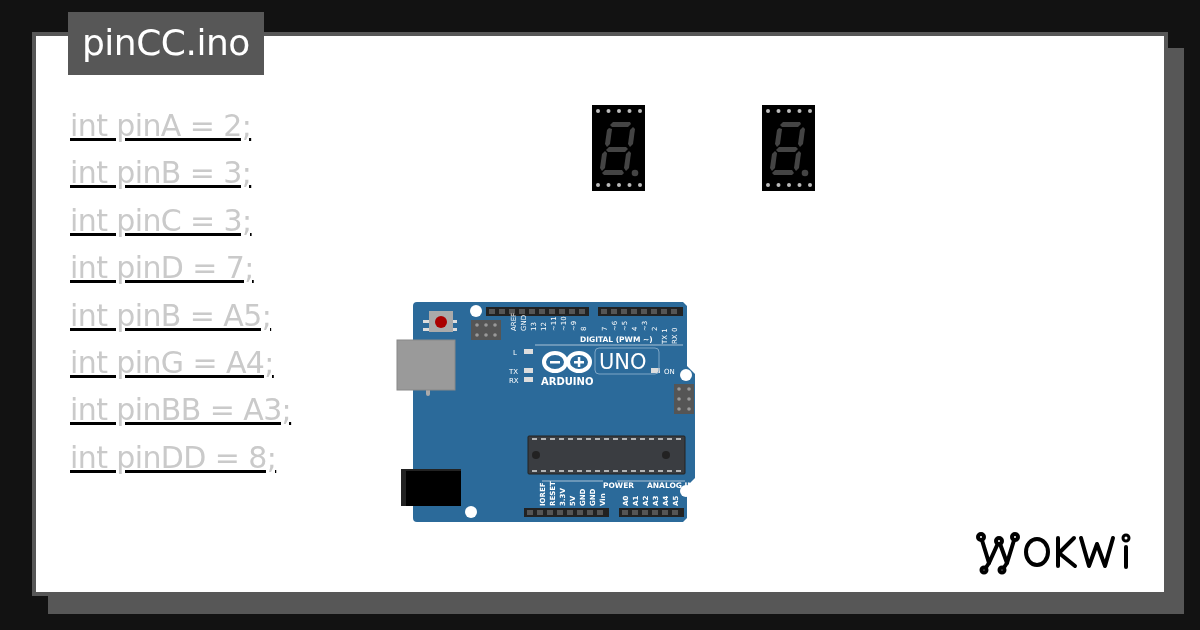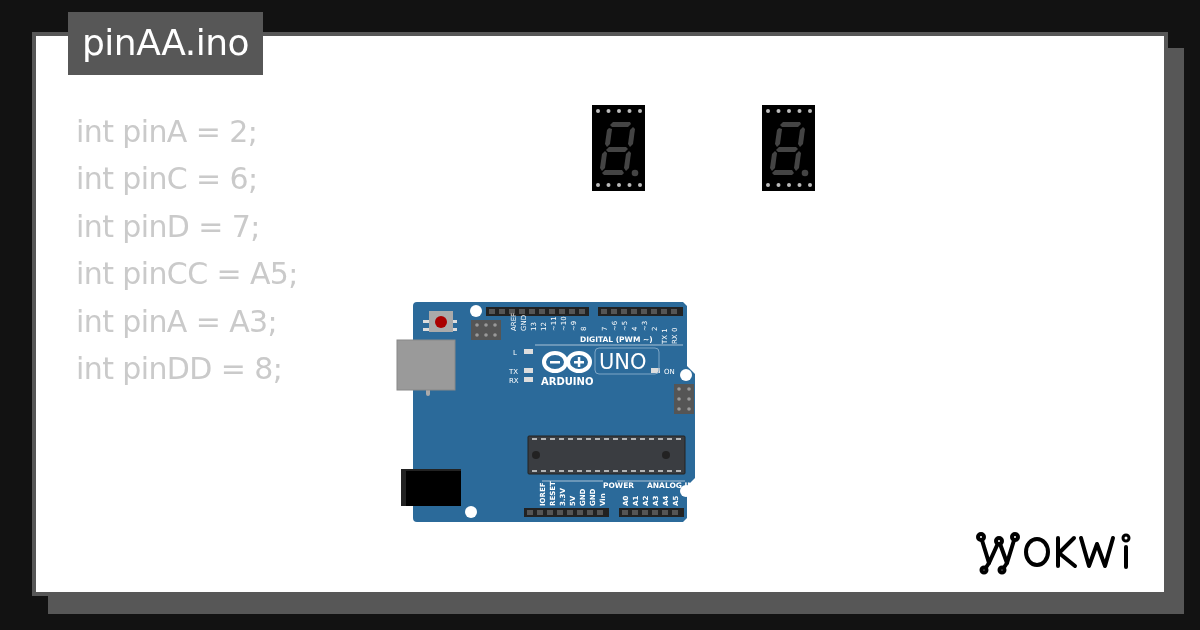--- a/index.html
+++ b/index.html
@@ -1,42 +1,44 @@
 <!DOCTYPE html>
 <html><head>
 <meta charset="utf-8">
 <style>
   html,body{margin:0;padding:0;}
   body{width:1200px;height:630px;background:#121212;position:relative;overflow:hidden;font-family:"DejaVu Sans","Liberation Sans",sans-serif;}
   .shadow{position:absolute;left:48px;top:48px;width:1136px;height:566px;background:#575757;}
   .card{position:absolute;left:32px;top:32px;width:1128px;height:556px;background:#fff;border:4px solid #575757;overflow:hidden;}
-  .code{position:absolute;left:32px;top:64px;margin:8px;padding:0;list-style:none;}
+  .code{position:absolute;left:32px;top:64px;margin:2px;padding:0;list-style:none;text-decoration:underline;}
   .code li{font-family:"DejaVu Sans",sans-serif;font-size:30px;line-height:47.4px;color:#cacaca;white-space:pre;letter-spacing:-0.6px;}
   .tab{position:absolute;left:68px;top:12px;height:63px;padding:0 14px;background:#575757;color:#fff;font-family:"DejaVu Sans",sans-serif;font-size:36px;line-height:62px;letter-spacing:-0.5px;z-index:5;}
   .seg{position:absolute;}
   .board{position:absolute;left:385px;top:298px;}
   .logo{position:absolute;left:975px;top:527px;}
 </style>
 </head>
 <body>
 
 <div class="shadow"></div>
 
 <div class="card">
   <ul class="code">
     <li>int pinA = 2;</li>
-    <li>int pinC = 6;</li>
+    <li>int pinB = 3;</li>
+    <li>int pinC = 3;</li>
     <li>int pinD = 7;</li>
-    <li>int pinCC = A5;</li>
-    <li>int pinA = A3;</li>
+    <li>int pinB = A5;</li>
+    <li>int pinG = A4;</li>
+    <li>int pinBB = A3;</li>
     <li>int pinDD = 8;</li>
   </ul>
 </div>
 
-<div class="tab">pinAA.ino</div>
+<div class="tab">pinCC.ino</div>
 
 <svg class="seg" style="left:592px;top:105px" width="53" height="86" viewBox="0 0 53 86">
   <rect x="0" y="0" width="53" height="86" fill="#000"></rect>
   <g fill="#bbb">
     <circle cx="6" cy="6" r="2"></circle>
       <circle cx="16.5" cy="6" r="2"></circle>
       <circle cx="27" cy="6" r="2"></circle>
       <circle cx="37.5" cy="6" r="2"></circle>
       <circle cx="48" cy="6" r="2"></circle>
     <circle cx="6" cy="80" r="2"></circle>

